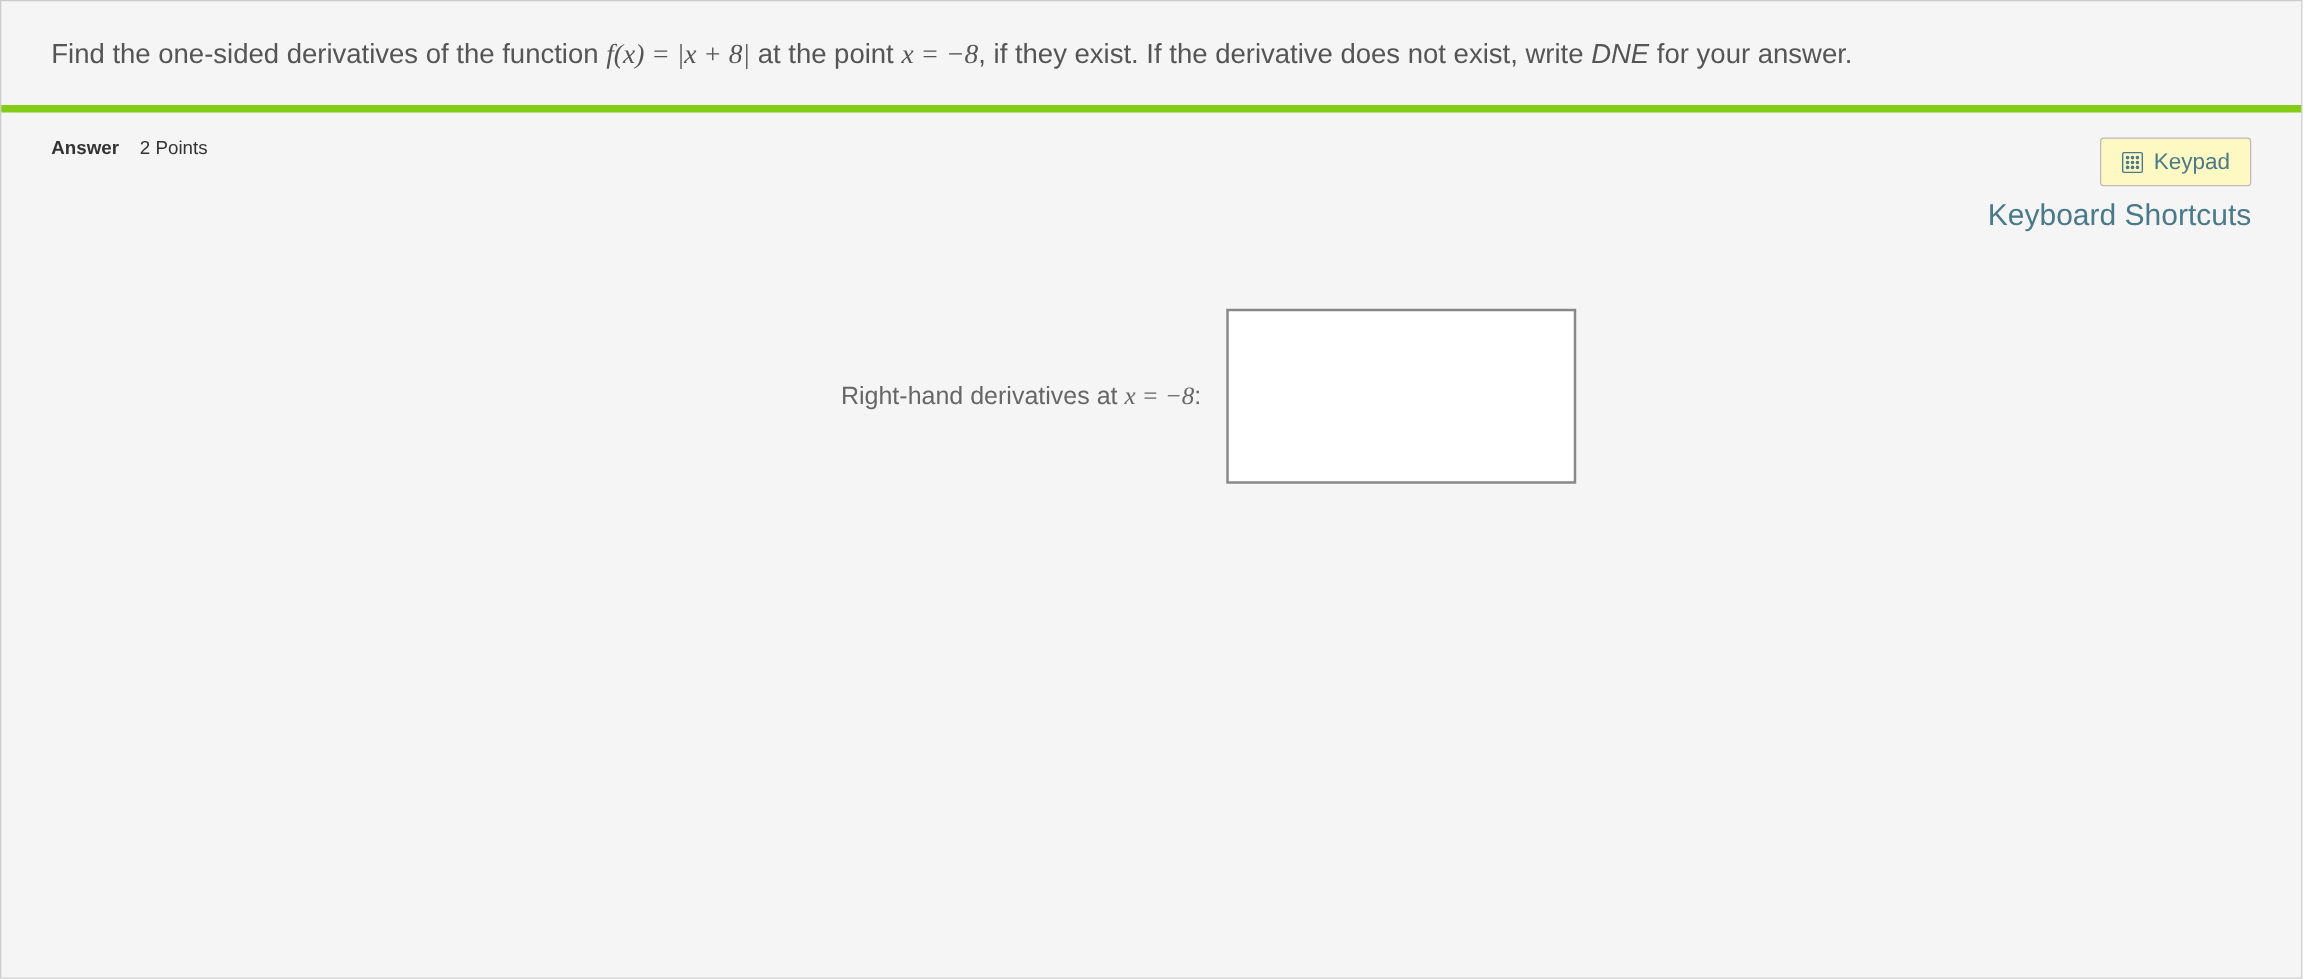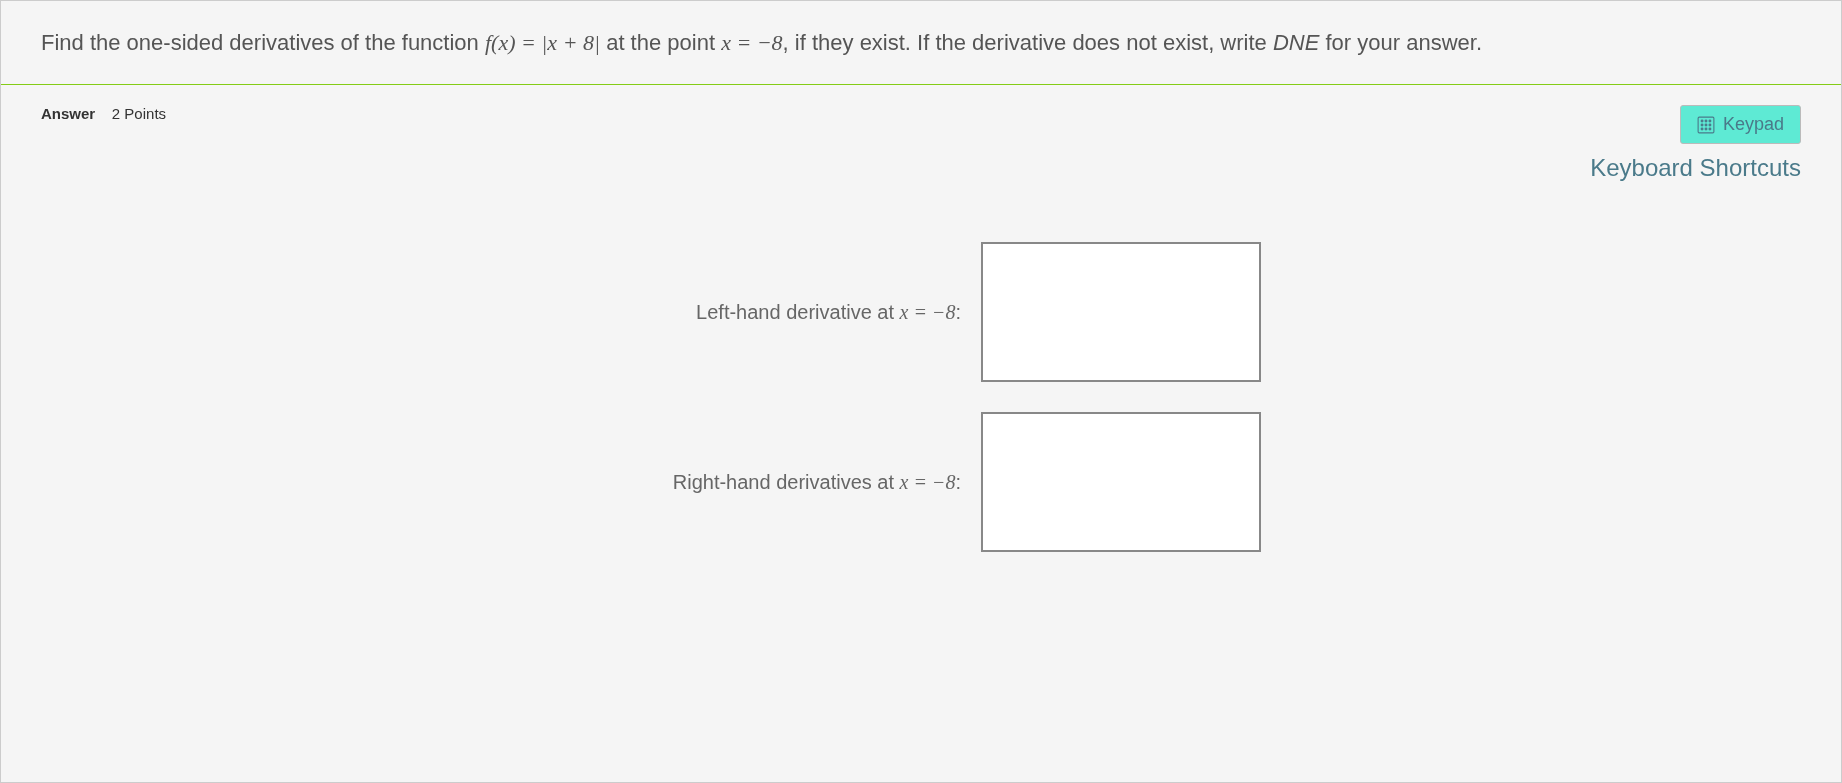--- a/index.html
+++ b/index.html
@@ -19,21 +19,21 @@
       background: #f5f5f5;
       border: 1px solid #ccc;
       margin: 0;
       height: 100%;
     }
     .question-text {
       padding: 25px 40px;
       font-size: 22px;
       color: #555;
       line-height: 1.5;
-      border-bottom: 1px solid #84cc16;
+      border-bottom: 6px solid #84cc16;
     }
     .question-text .italic {
       font-style: italic;
     }
     .math {
       font-family: 'Cambria Math', 'Times New Roman', serif;
       font-style: italic;
     }
     .answer-section {
       padding: 20px 40px;
@@ -55,21 +55,21 @@
     .answer-tools {
       display: flex;
       flex-direction: column;
       align-items: flex-end;
       gap: 10px;
     }
     .keypad-button {
       display: flex;
       align-items: center;
       gap: 8px;
-      background: #5eead4;
+      background: #fef9c3;
       border: 1px solid #bbb;
       padding: 8px 16px;
       font-size: 18px;
       color: #4a7a8a;
       cursor: pointer;
       border-radius: 3px;
     }
     .keypad-icon {
       width: 18px;
       height: 18px;
@@ -141,26 +141,20 @@
               <circle cx="11.5" cy="11.5" r="0.8" fill="#4a7a8a"></circle>
             </svg>
           </span>
           <span>Keypad</span>
         </button>
         <span class="shortcuts-link">Keyboard Shortcuts</span>
       </div>
     </div>
 
     <div class="input-rows">
-      <div class="input-row">
-        <div class="input-label">
-          <span>Left-hand derivative at </span><span class="math">x = −8</span><span>:</span>
-        </div>
-        <textarea class="answer-input" value="" style=""></textarea>
-      </div>
 
       <div class="input-row">
         <div class="input-label">
           <span>Right-hand derivatives at </span><span class="math">x = −8</span><span>:</span>
         </div>
         <textarea class="answer-input" value="" style=""></textarea>
       </div>
     </div>
   </div>
 </div>

